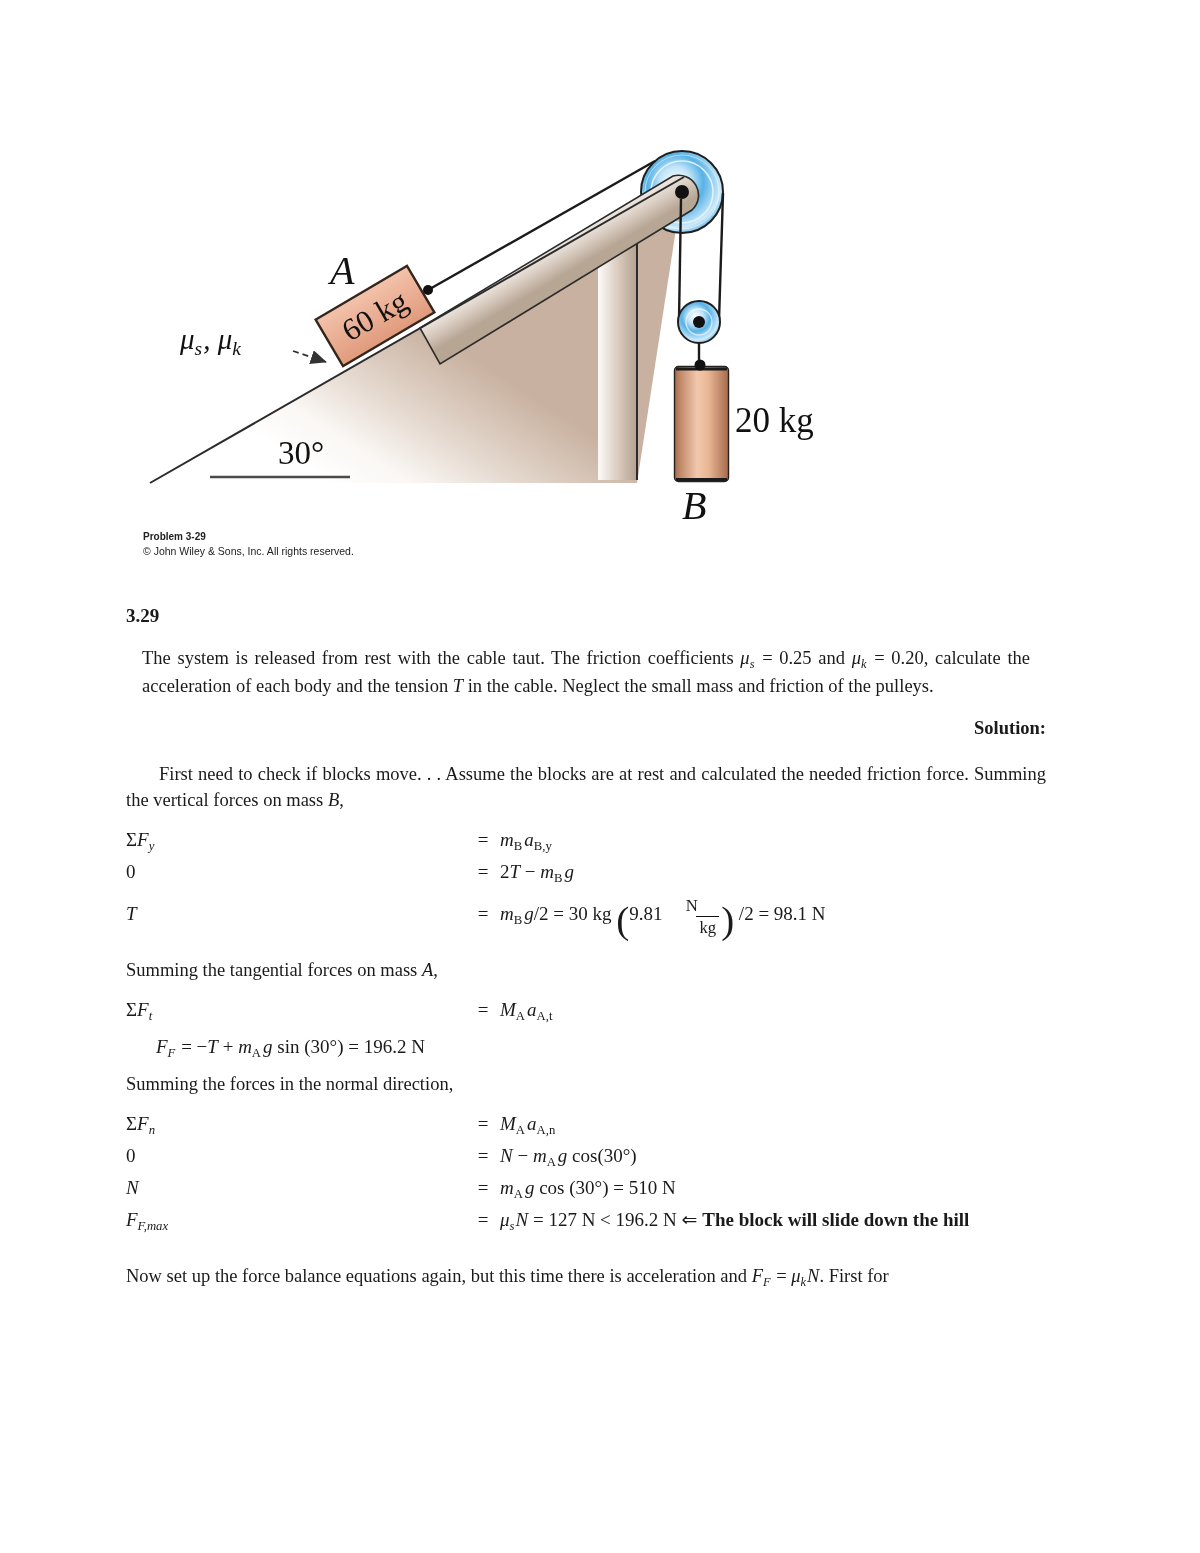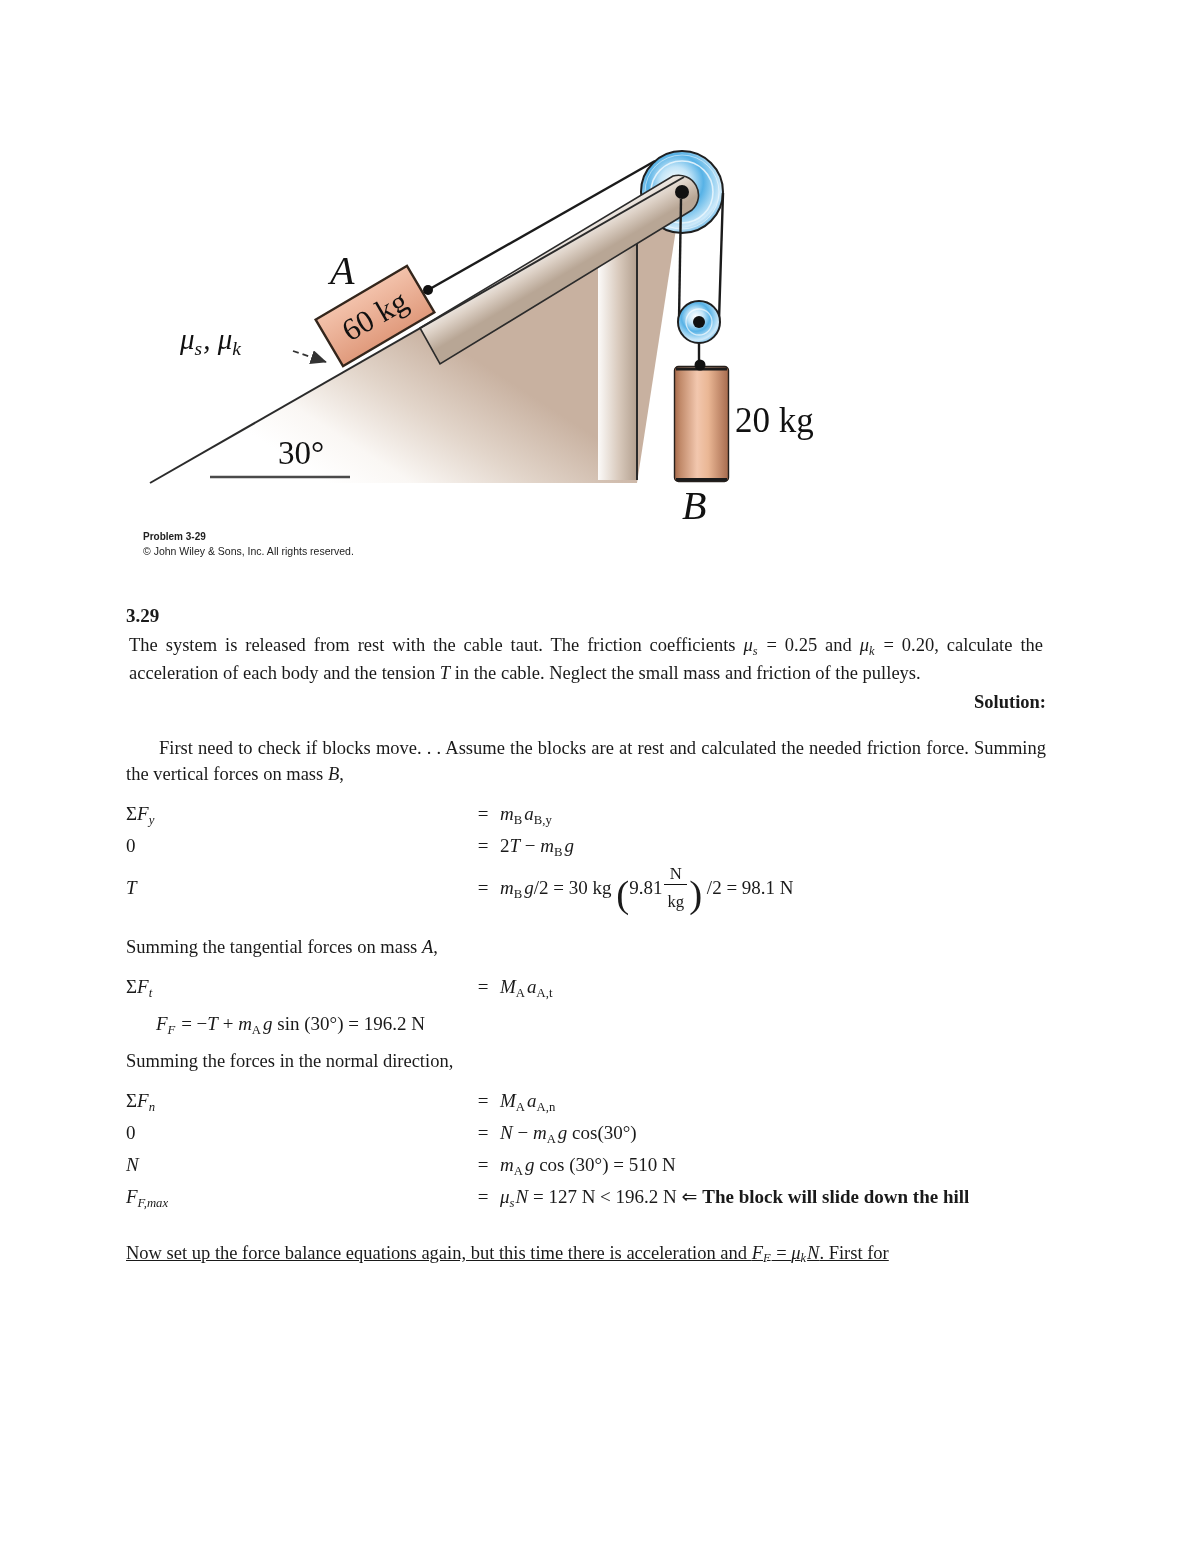--- a/index.html
+++ b/index.html
@@ -13,40 +13,40 @@
             font-size:31px;transform:rotate(-30deg);}
   .lab-mu{left:180px;top:323px;font-size:29px;font-style:italic;}
   .lab-30{left:278px;top:435px;font-size:33px;}
   .lab-20kg{left:735px;top:401px;font-size:35px;}
   .lab-B{left:682px;top:482px;font-size:40px;font-style:italic;}
   .cap1{left:143px;top:531px;font-family:"Liberation Sans",sans-serif;font-size:10px;font-weight:700;color:#222;}
   .cap2{left:143px;top:545px;font-family:"Liberation Sans",sans-serif;font-size:10.5px;color:#222;}
   
   .main{position:absolute;left:126px;top:603px;width:920px;font-size:18.5px;line-height:26px;}
   .h-num{font-weight:bold;font-size:19px;line-height:26px;margin:0;}
-  .p-statement{margin:3px;text-align:justify;}
+  .p-statement{margin:16px;text-align:justify;}
   .h-sol{font-weight:bold;margin:0;text-align:right;}
   .p-indent{margin:20px 0 0 0;text-indent:33px;text-align:justify;}
   .p-plain{margin:14px 0 0 0;}
-  .p-final{margin:26px 0 0 0;white-space:nowrap;text-decoration:underline;}
+  .p-final{margin:26px 0 0 0;white-space:nowrap;}
   
   .eqblock{margin-top:12px;font-size:19px;}
   .eqrow{line-height:30px;}
   .eqrow .l{display:inline-block;width:340px;text-align:left;}
   .eqrow .rel{display:inline-block;width:34px;text-align:center;}
   .eqrow.tall{line-height:46px;margin:2px 0 6px 0;}
   .eq-left{margin:6px 0 0 30px;font-size:19px;line-height:28px;}
   .i{font-style:italic;}
   .b{font-weight:bold;}
   .sub{font-size:67%;position:relative;top:0.30em;margin-right:2px;}
   .isub{font-size:67%;position:relative;top:0.30em;font-style:italic;margin-right:1px;}
   .bigp{font-size:205%;vertical-align:-0.33em;font-weight:400;}
   .frac{display:inline-block;vertical-align:-0.78em;text-align:center;font-size:88%;line-height:1.12;margin:0 2px;}
   .frac .num{display:block;padding:0 3px;}
-  .frac .den{display:block;border-top:1.6px solid #111;padding:8px 3px;}
+  .frac .den{display:block;border-top:1.6px solid #111;padding:2px 3px;margin-left:32px;}
 </style>
 </head>
 <body>
 
 <div class="page">
 
   <svg class="fig-svg" viewBox="0 0 1200 580">
     <defs>
       <linearGradient id="gInc" gradientUnits="userSpaceOnUse" x1="430" y1="330" x2="330" y2="485">
         <stop offset="0" stop-color="#c8b1a0"></stop>

